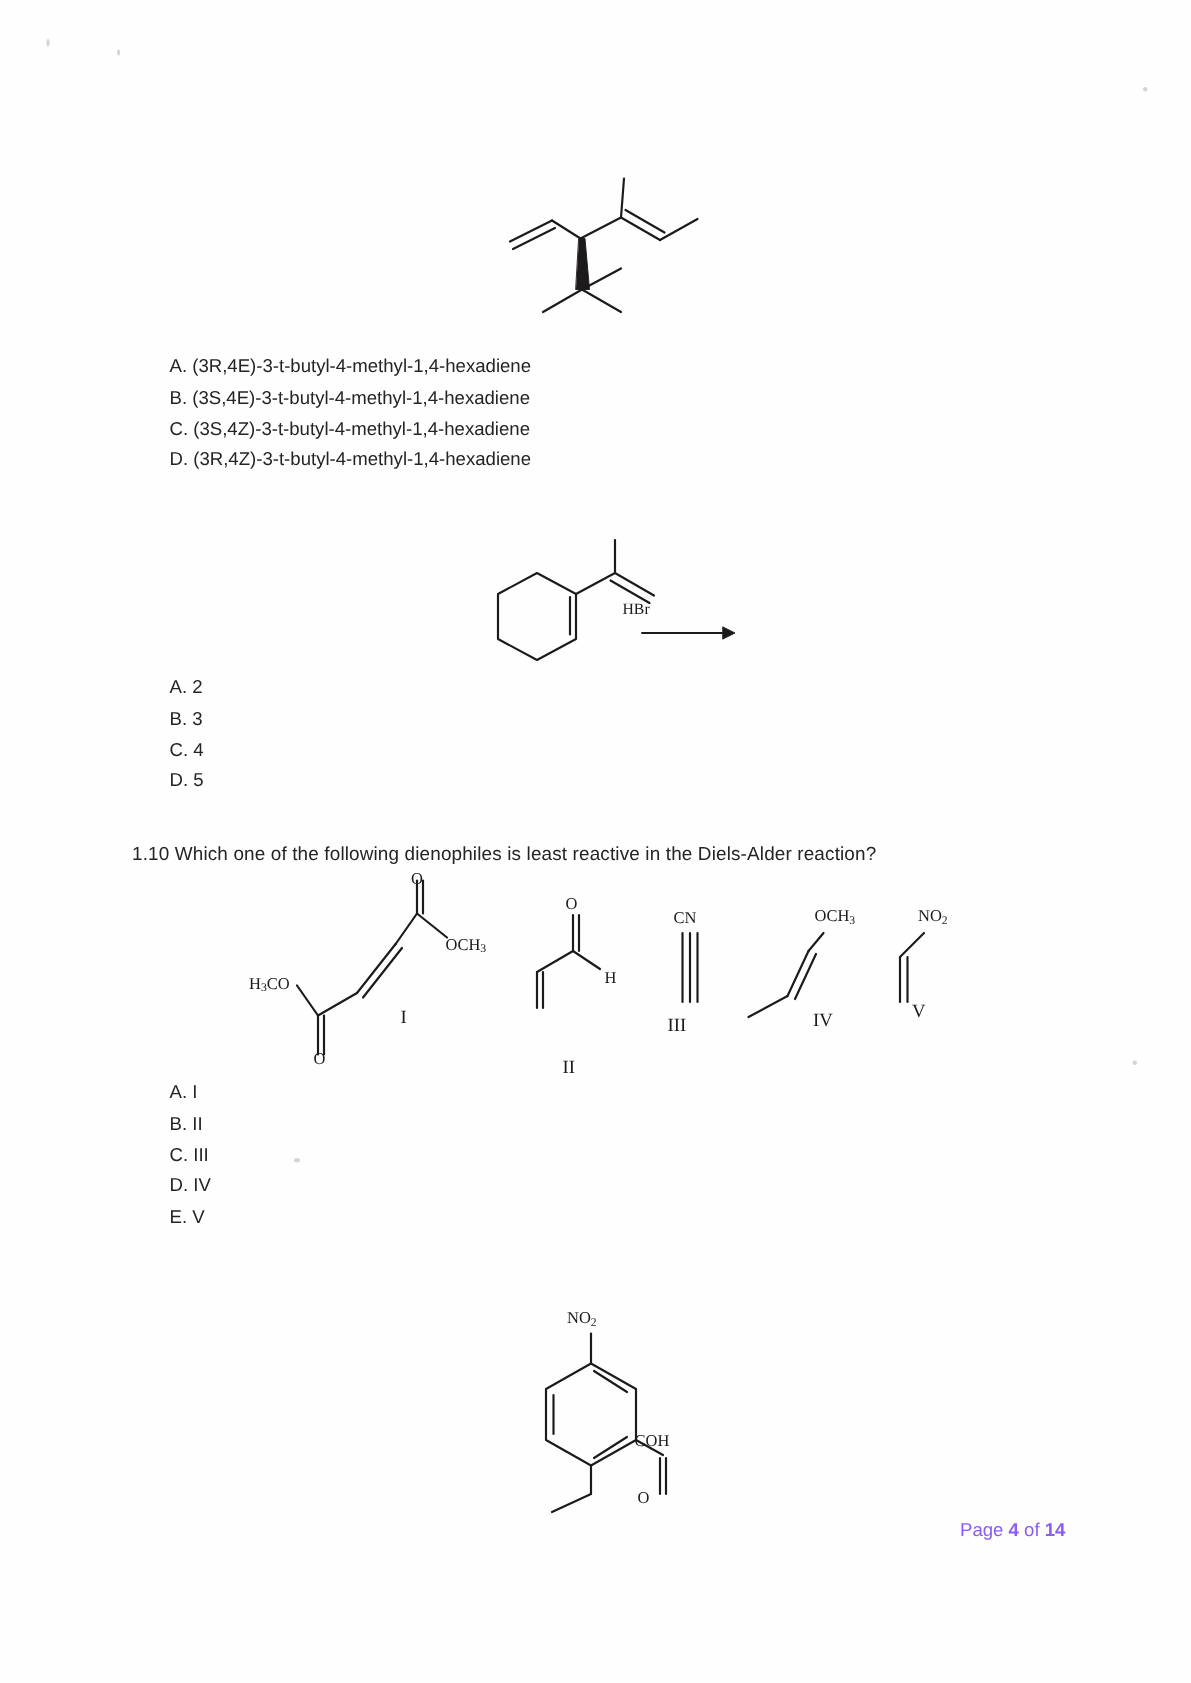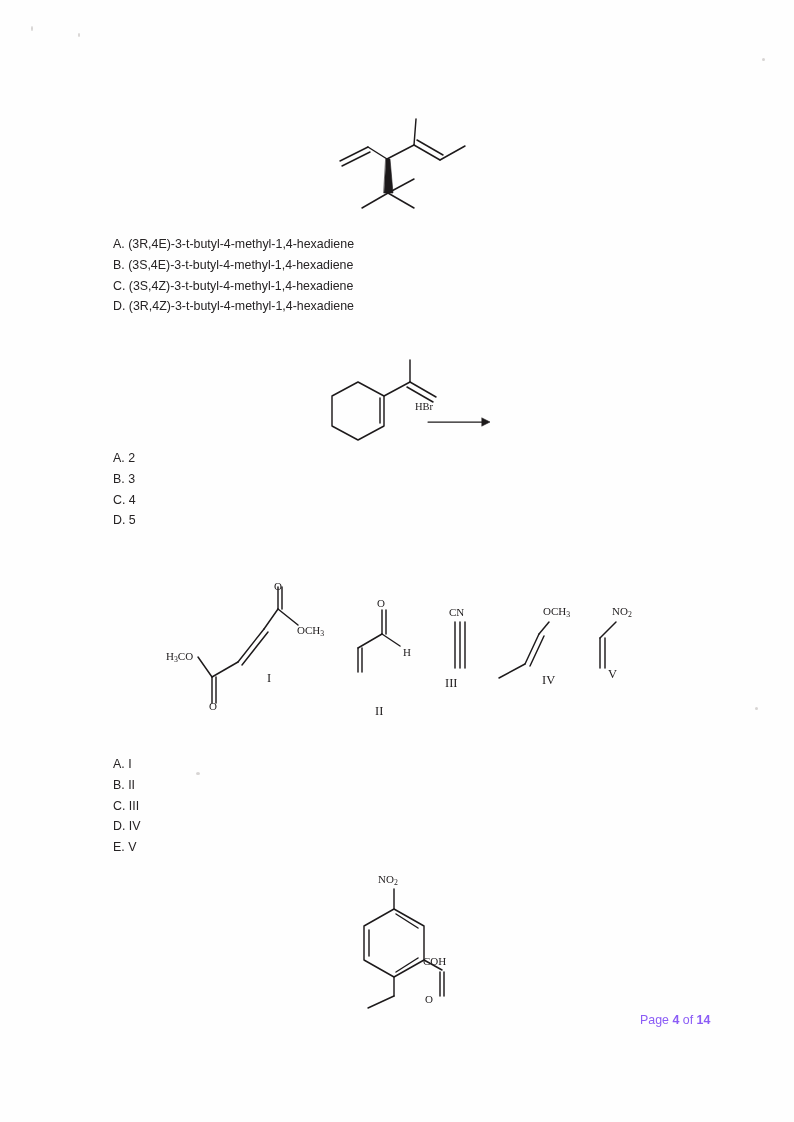--- a/index.html
+++ b/index.html
@@ -147,20 +147,21 @@
   </div>
   <div class="chemlabel" style="left:415px;top:401px;font-size:10.5px;">HBr</div>
 
   <div class="opts" style="left:113px;top:448px;">
     <div>A. 2</div>
     <div>B. 3</div>
     <div>C. 4</div>
     <div>D. 5</div>
   </div>
 
+  <div class="q-text" style="left:88px;top:560px;">1.10 Which one of the following dienophiles is least reactive in the Diels-Alder reaction?</div>
 
   <div class="struct" style="left:186px;top:585px;">
     <svg width="140" height="128" viewBox="0 0 140 128" aria-hidden="true">
 
       <line x1="12" y1="72" x2="26" y2="92"></line>
 
       <line x1="26" y1="92" x2="26" y2="118"></line>
       <line x1="30" y1="92" x2="30" y2="118"></line>
 
       <line x1="26" y1="92" x2="52" y2="77"></line>
@@ -226,21 +227,21 @@
   <div class="struct" style="left:592px;top:614px;">
     <svg width="50" height="60" viewBox="0 0 50 60" aria-hidden="true">
       <line x1="8" y1="24" x2="8" y2="54"></line>
       <line x1="13" y1="24" x2="13" y2="54"></line>
       <line x1="8" y1="24" x2="24" y2="8"></line>
     </svg>
   </div>
   <div class="chemlabel" style="left:612px;top:605px;">NO<sub>2</sub></div>
   <div class="rn" style="left:608px;top:667px;">V</div>
 
-  <div class="opts" style="left:113px;top:718px;margin-top:36px;">
+  <div class="opts" style="left:113px;top:718px;">
     <div>A. I</div>
     <div>B. II</div>
     <div>C. III</div>
     <div>D. IV</div>
     <div>E. V</div>
   </div>
 
 
   <div class="struct" style="left:350px;top:884px;">
     <svg width="110" height="125" viewBox="0 0 110 125" aria-hidden="true">

